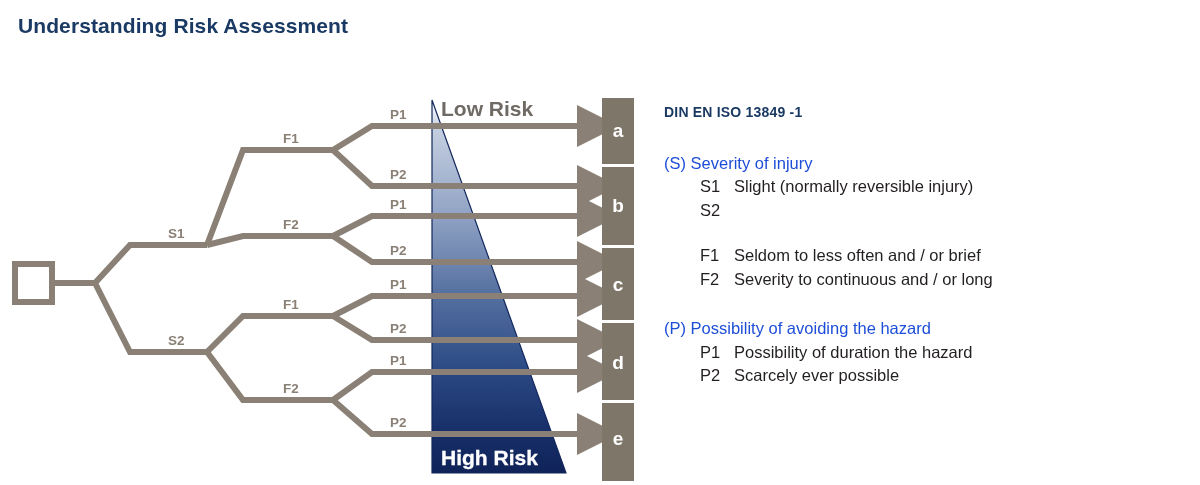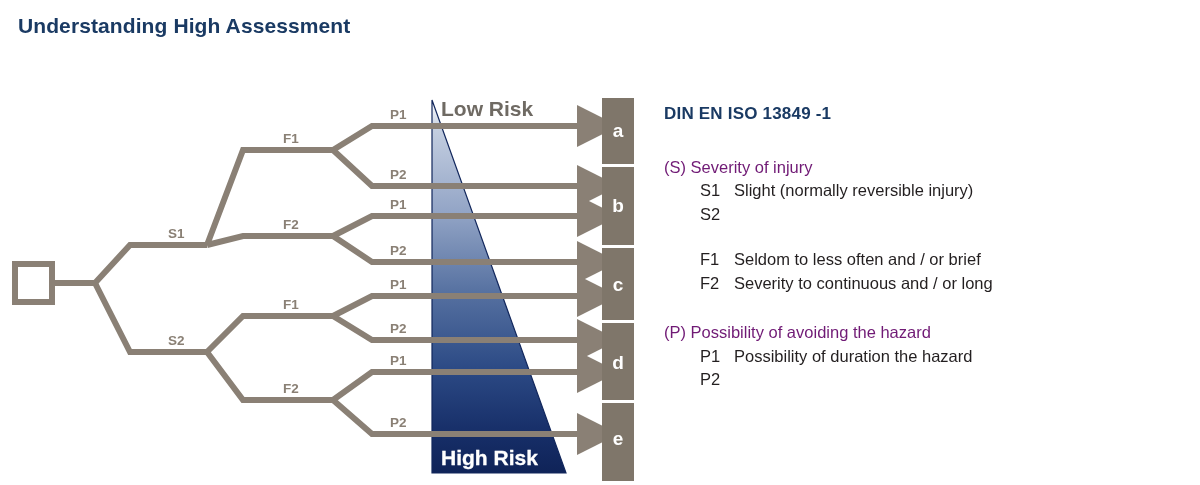--- a/index.html
+++ b/index.html
@@ -40,52 +40,52 @@
 
   
   #legend {
     position: absolute;
     left: 664px;
     top: 104px;
     width: 530px;
     color: #231f20;
   }
   #legend .std-title {
-    font-size: 17px;
+    font-size: 14px;
     font-weight: bold;
     color: #1a3a63;
     letter-spacing: 0.2px;
     margin: 0 0 32px 0;
     white-space: nowrap;
   }
   #legend .group { margin-bottom: 22px; }
   #legend .group:last-child { margin-bottom: 0; margin-top: 26px; }
   #legend .group-head {
     font-size: 16.5px;
     line-height: 1.42;
     white-space: nowrap;
-    color: #701a75;
+    color: #1d4ed8;
   }
   #legend .sub {
     font-size: 16.5px;
     line-height: 1.42;
     white-space: nowrap;
     padding-left: 36px;
     color: #231f20;
     display: flex;
   }
   #legend .sub .code {
     display: inline-block;
     min-width: 34px;
   }
 </style>
 </head>
 <body>
 
-<div id="page-title">Understanding High Assessment</div>
+<div id="page-title">Understanding Risk Assessment</div>
 
 <div id="diagram">
 <svg width="660" height="485" viewBox="0 0 660 485" xmlns="http://www.w3.org/2000/svg">
   <defs>
     <linearGradient id="riskGrad" x1="0" y1="0" x2="0" y2="1">
       <stop offset="0%" stop-color="#ffffff"></stop>
       <stop offset="8%" stop-color="#c3cee0"></stop>
       <stop offset="30%" stop-color="#93a5c6"></stop>
       <stop offset="52%" stop-color="#5570a0"></stop>
       <stop offset="72%" stop-color="#2c4a85"></stop>
@@ -217,16 +217,17 @@
   </div>
 
   <div class="group">
     <div class="group-head">(P) Possibility of avoiding the hazard</div>
     <div class="sub">
       <span class="code">P1</span>
       <span class="txt">Possibility of duration the hazard</span>
     </div>
     <div class="sub">
       <span class="code">P2</span>
+      <span class="txt">Scarcely ever possible</span>
     </div>
   </div>
 
 </div>
 
 </body></html>

